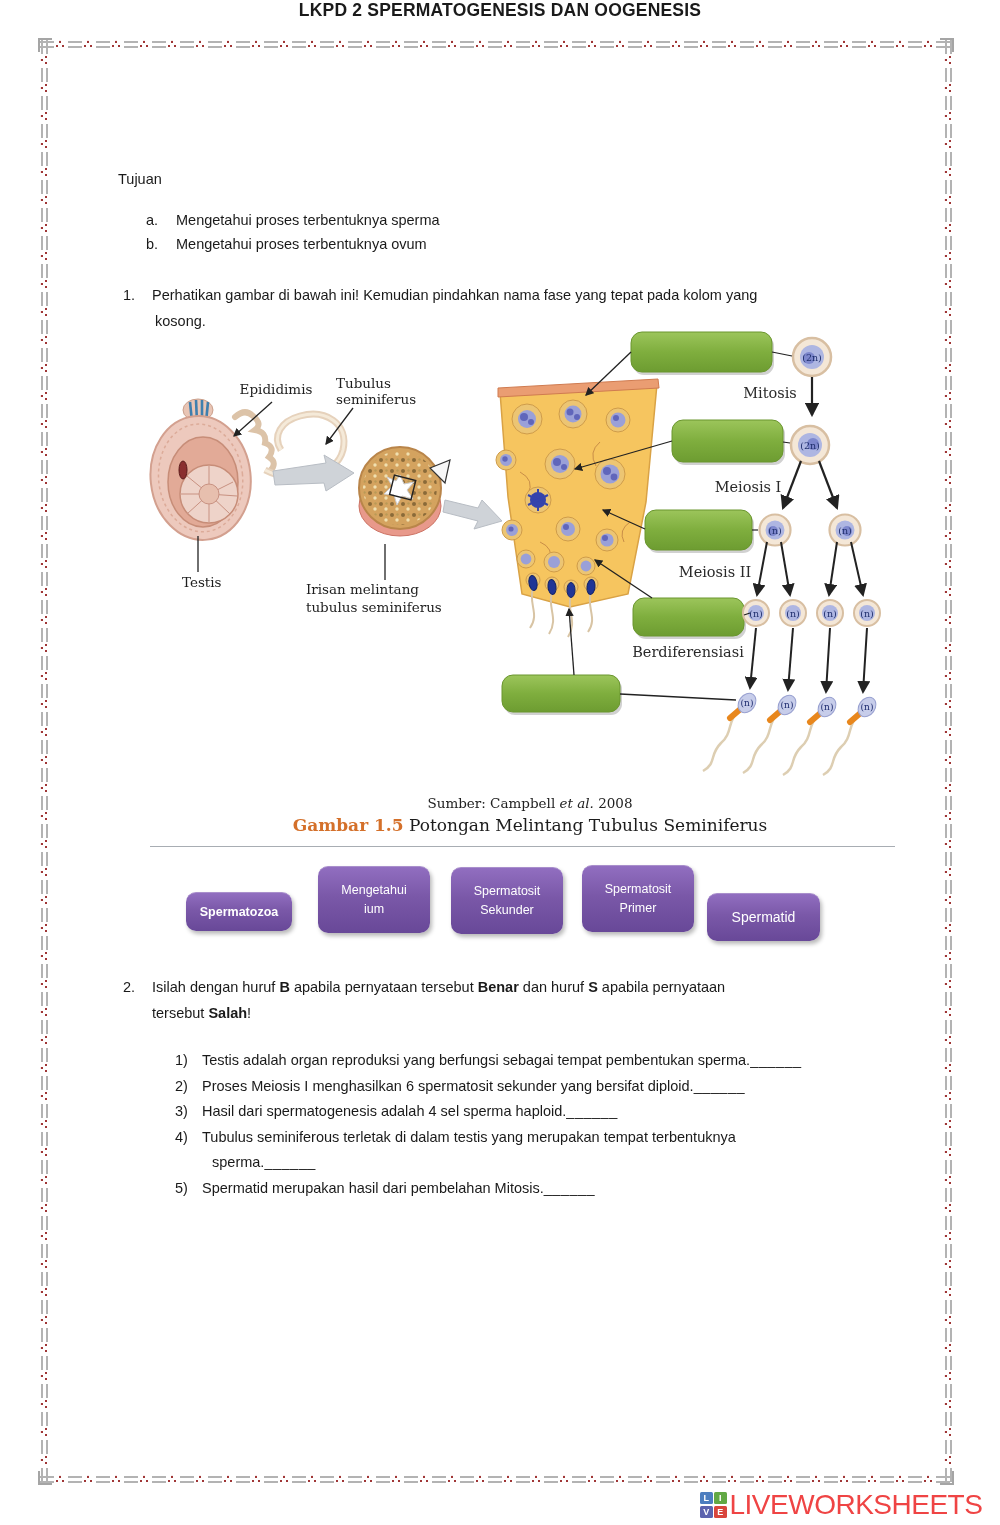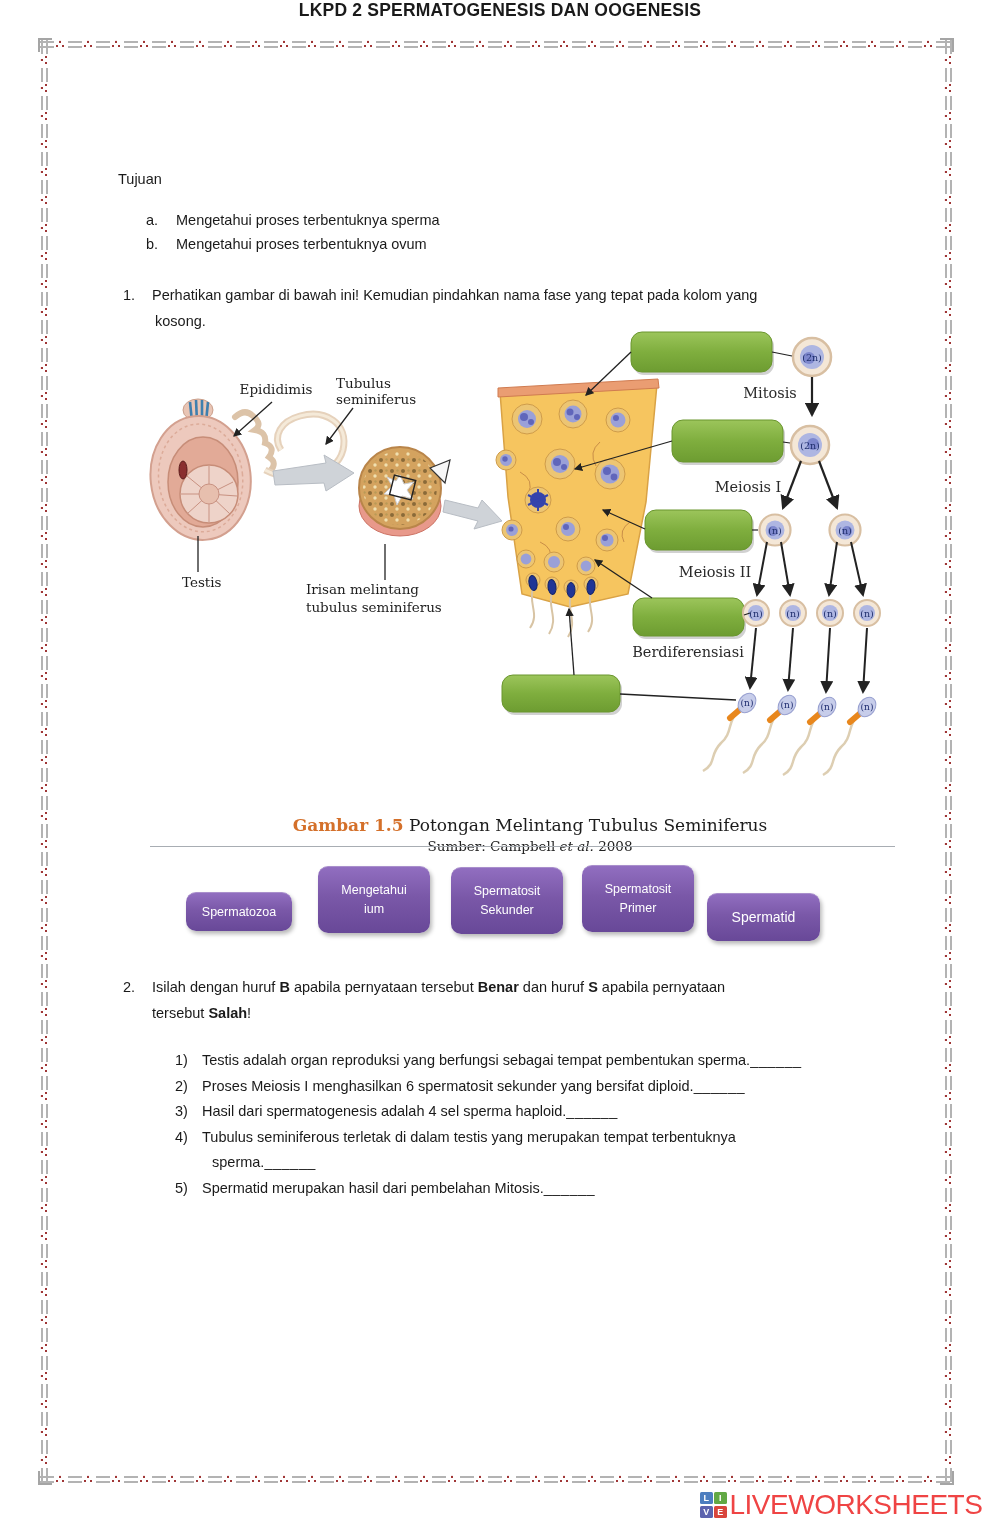--- a/index.html
+++ b/index.html
@@ -42,21 +42,21 @@
   .bold{font-weight:bold;}
 
   .stmts{position:absolute;left:175px;top:1048px;width:695px;font-size:14.5px;}
   .stmt{display:flex;line-height:25.5px;}
   .stmt .m{flex:none;width:27px;}
   .stmt .cont{display:block;margin-left:10px;}
   .blank{letter-spacing:0.5px;}
 
   
   .fig-source{position:absolute;left:150px;top:795px;width:760px;text-align:center;
-              font-family:"DejaVu Serif",serif;font-size:13.5px;color:#222;margin-top:43px;}
+              font-family:"DejaVu Serif",serif;font-size:13.5px;color:#222;}
   .fig-source .it{font-style:italic;}
   .fig-caption{position:absolute;left:150px;top:815px;width:760px;text-align:center;
                font-family:"DejaVu Serif",serif;font-size:17px;color:#1c1c1c;}
   .fig-caption .pre{color:#d4702a;font-weight:bold;}
   .cap-rule{position:absolute;left:150px;top:846px;width:745px;height:0;
             border-top:1.5px solid #a8adb3;}
 
   
   .opt{position:absolute;border-radius:10px;color:#fff;
        background:linear-gradient(180deg,#916ec0 0%,#7a58a8 45%,#684898 100%);
@@ -414,21 +414,21 @@
   </svg>
 
   <div class="fig-source">
     <span>Sumber: Campbell </span><span class="it">et al.</span><span> 2008</span>
   </div>
   <div class="fig-caption">
     <span class="pre">Gambar 1.5</span><span> Potongan Melintang Tubulus Seminiferus</span>
   </div>
   <div class="cap-rule"></div>
 
-  <div class="opt" style="left:186px;top:892px;width:106px;height:38px;">
+  <div class="opt" style="left:186px;top:892px;width:106px;height:38px;font-weight:bold;">
     <span>Spermatozoa</span>
   </div>
   <div class="opt" style="left:318px;top:866px;width:112px;height:66px;">
     <span>Mengetahui</span>
       <span>ium</span>
   </div>
   <div class="opt" style="left:451px;top:867px;width:112px;height:66px;">
     <span>Spermatosit</span>
       <span>Sekunder</span>
   </div>

